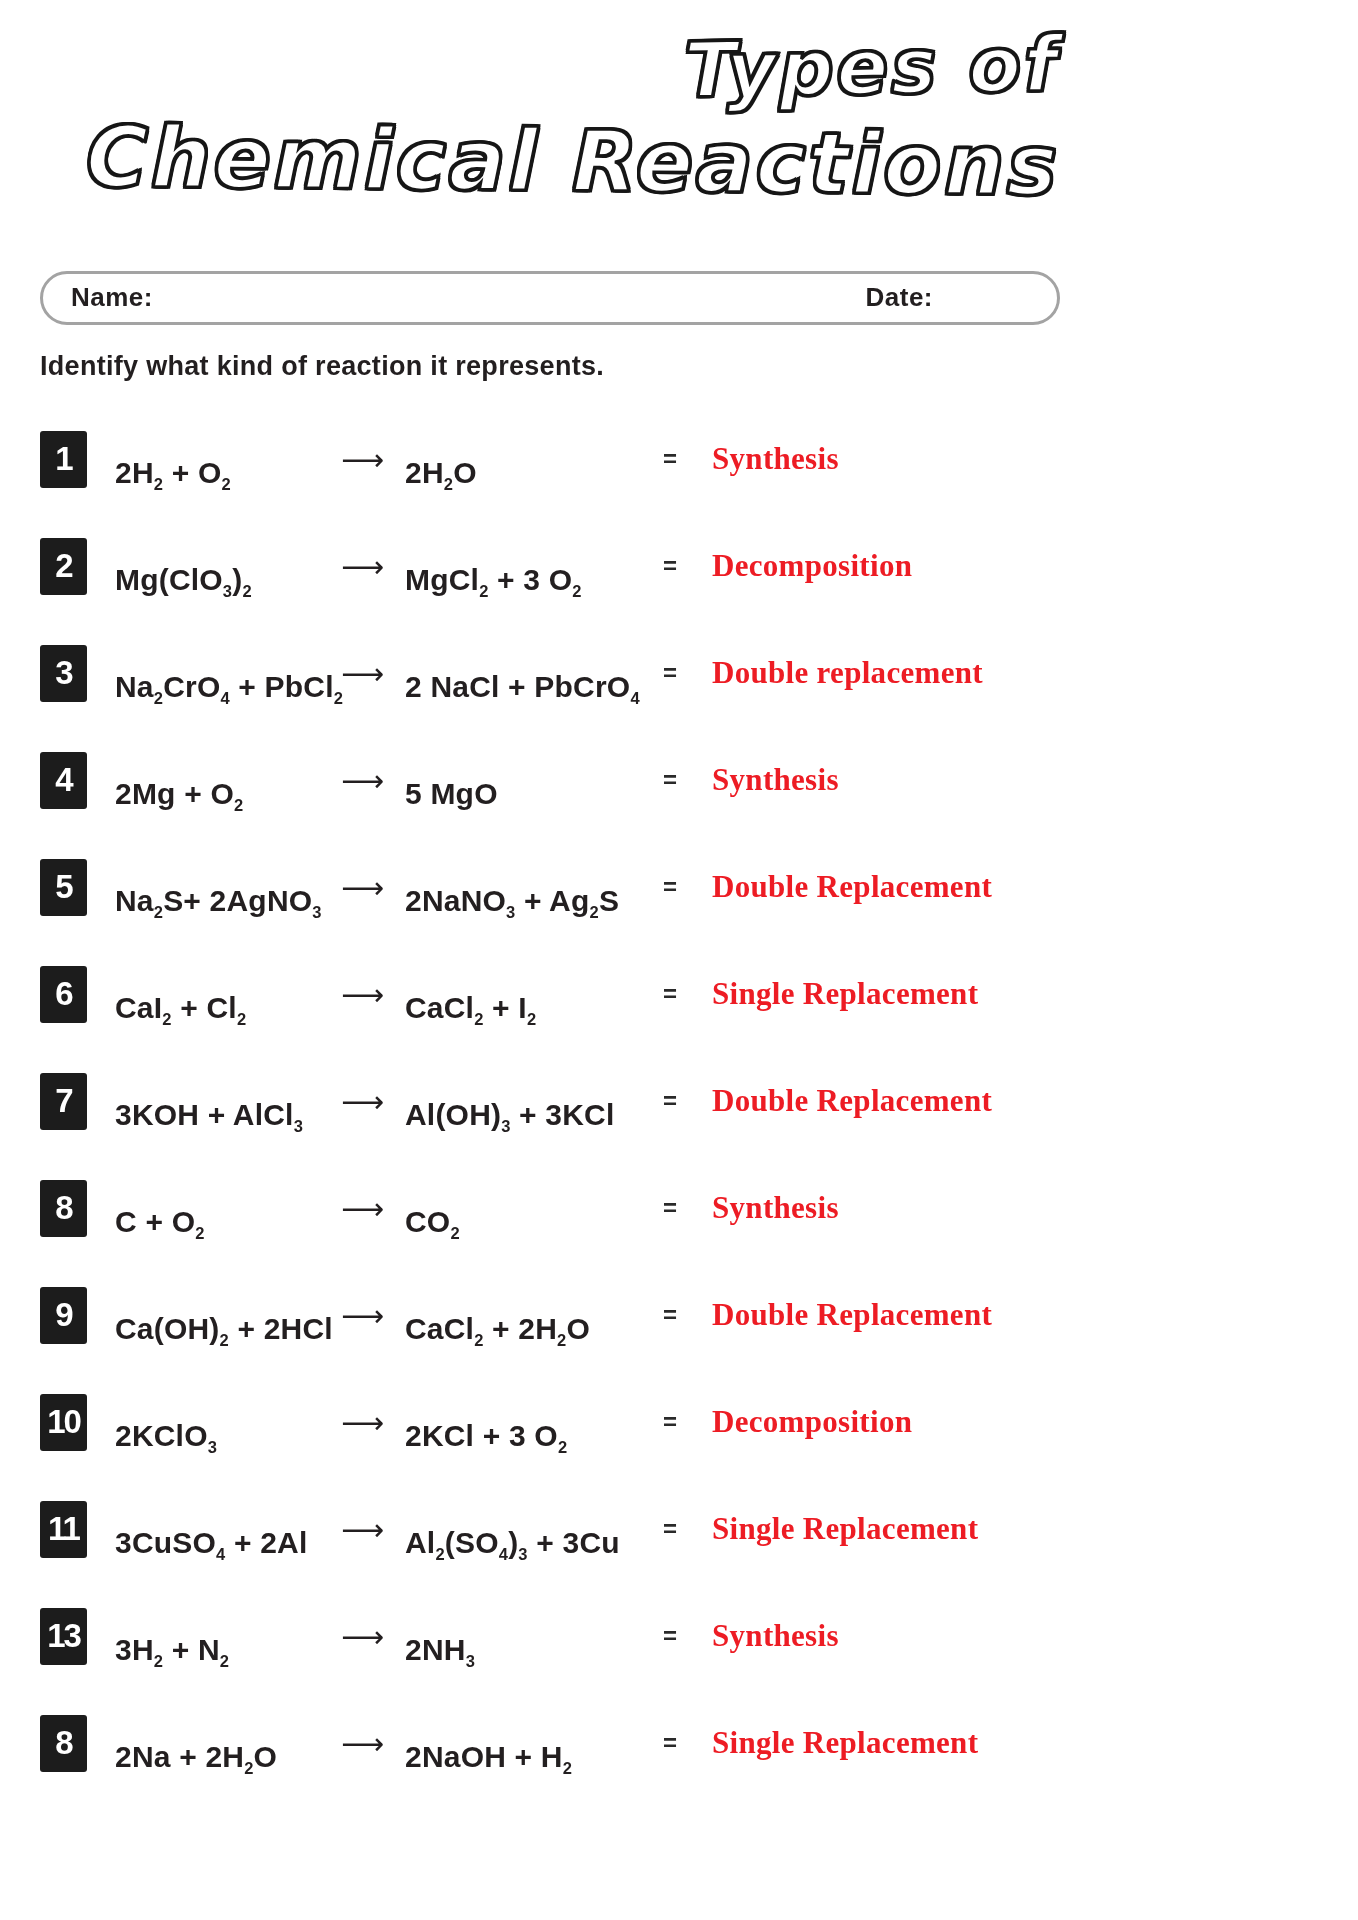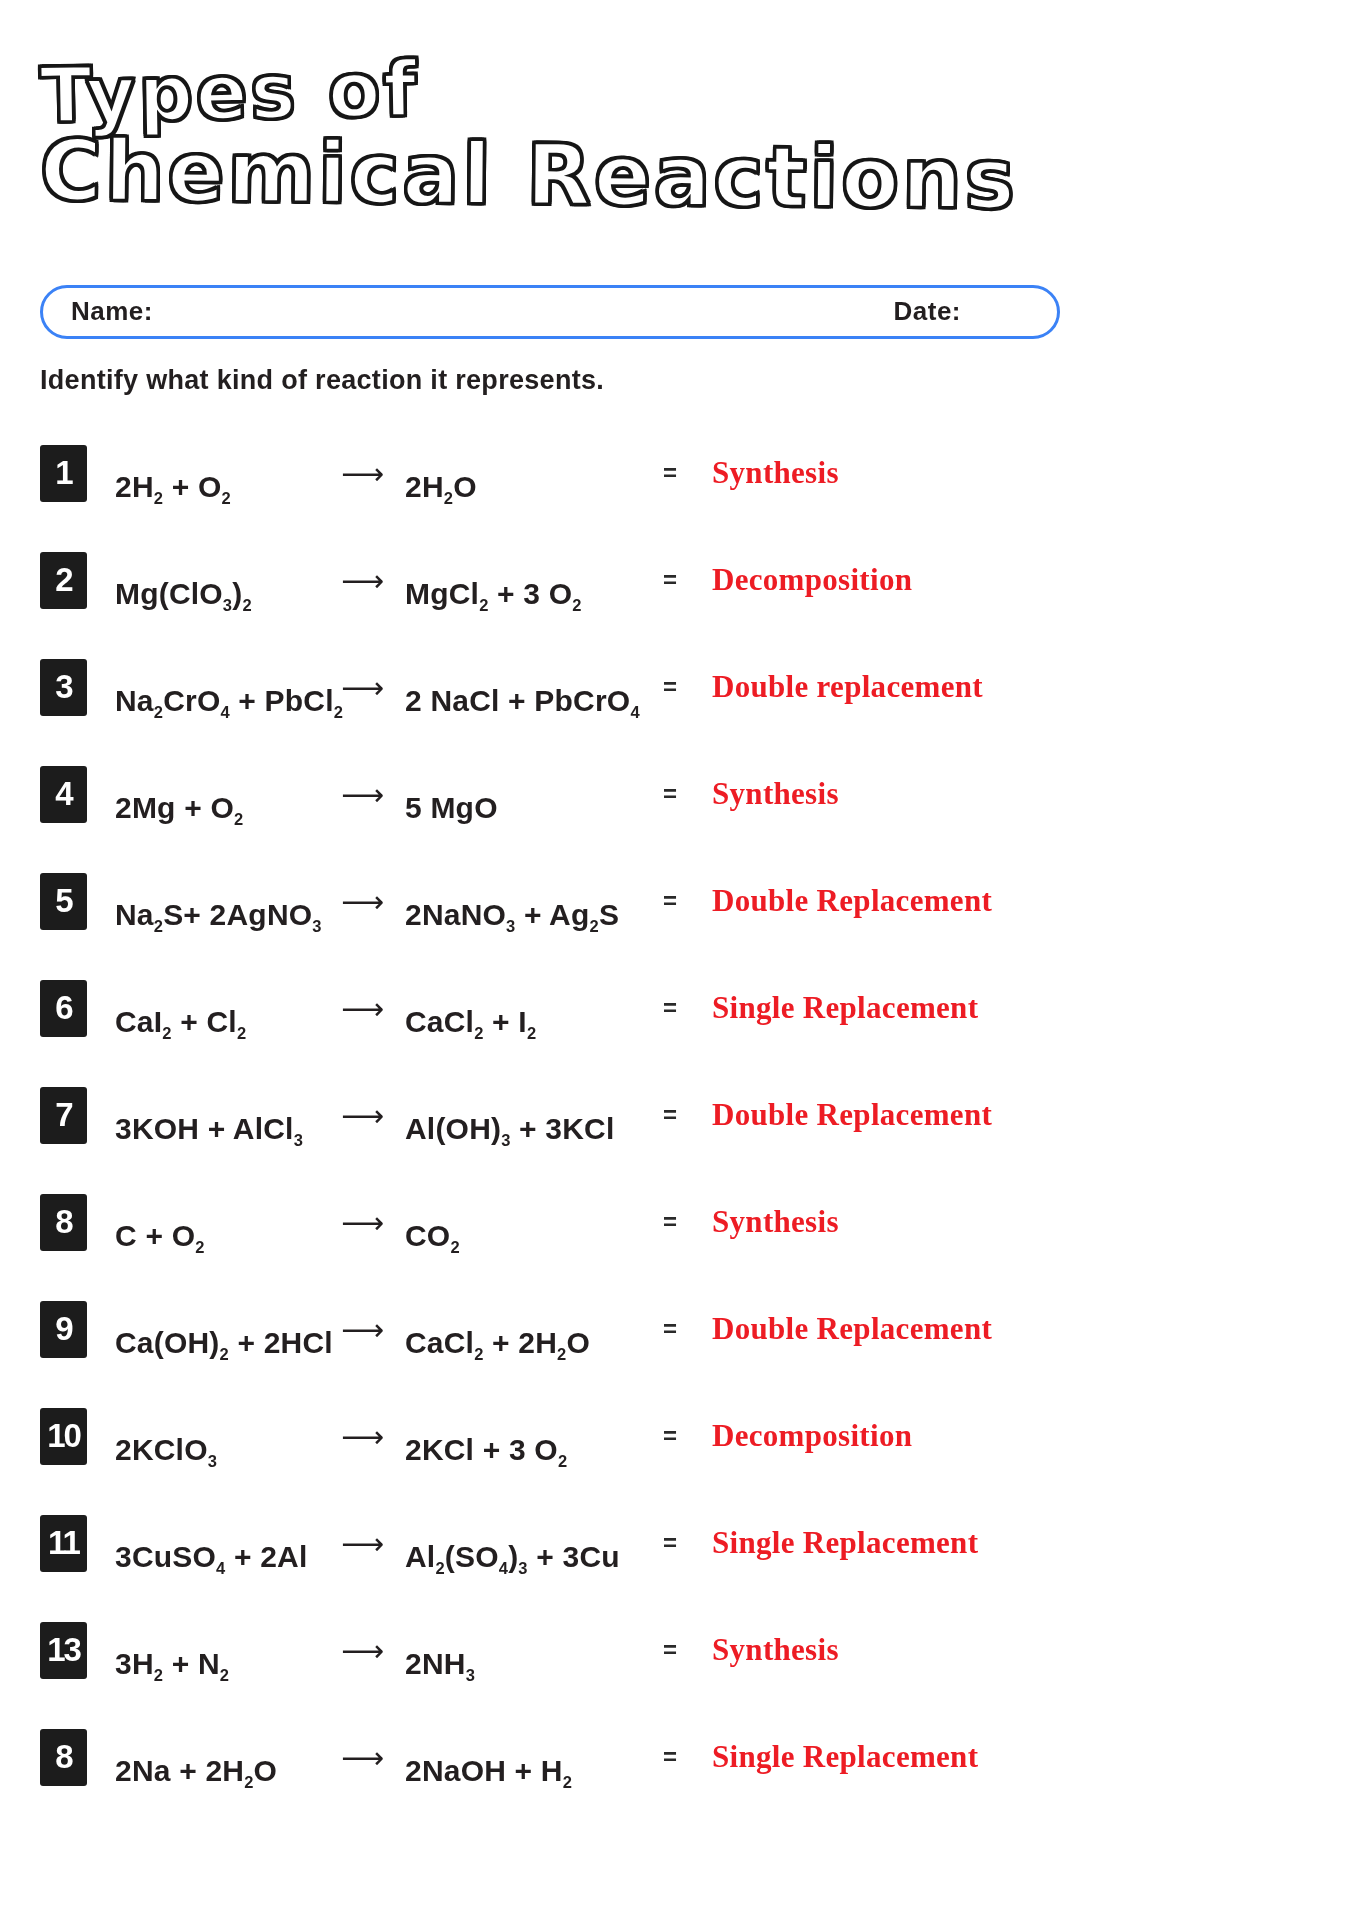--- a/index.html
+++ b/index.html
@@ -13,23 +13,24 @@
     background: #ffffff;
     overflow: hidden;
   }
   .content {
     width: 1020px;
     margin-left: 40px;
   }
 
   
   .title-wrap {
-    padding-top: 46px;
-    text-align: left;
+    padding-top: 32px;
+    text-align: right;
     user-select: none;
+    font-style: italic;
   }
   .title-line {
     font-family: "DejaVu Sans", sans-serif;
     font-weight: bold;
     color: #ffffff;
     -webkit-text-stroke: 3px #161616;
     text-shadow:
       -2px -2px 0 #161616, 2px -2px 0 #161616,
       -2px  2px 0 #161616, 2px  2px 0 #161616,
        0   -2px 0 #161616, 0    2px 0 #161616,
@@ -37,31 +38,31 @@
     letter-spacing: 3px;
     line-height: 1.08;
   }
   .title-line.l1 { font-size: 76px; transform: rotate(-1deg); }
   .title-line.l2 { font-size: 84px; margin-top: 2px; transform: rotate(0.5deg); }
 
   
   .name-date-bar {
     margin-top: 64px;
     height: 54px;
-    border: 3px solid #3b82f6;
+    border: 3px solid #a3a3a3;
     border-radius: 28px;
     display: flex;
     align-items: center;
     padding: 0 28px;
     font-size: 26px;
     font-weight: bold;
     letter-spacing: 0.5px;
   }
   .nd-label { color: #231f20; }
-  .date-label { margin-left: auto; margin-right: 68px; text-align: center; }
+  .date-label { margin-left: auto; margin-right: 96px; text-align: center; }
   .name-blank { flex: 0 0 10px; }
 
   
   .instruction {
     margin-top: 26px;
     text-align: left;
     font-size: 27px;
     font-weight: bold;
     letter-spacing: 0.3px;
   }

